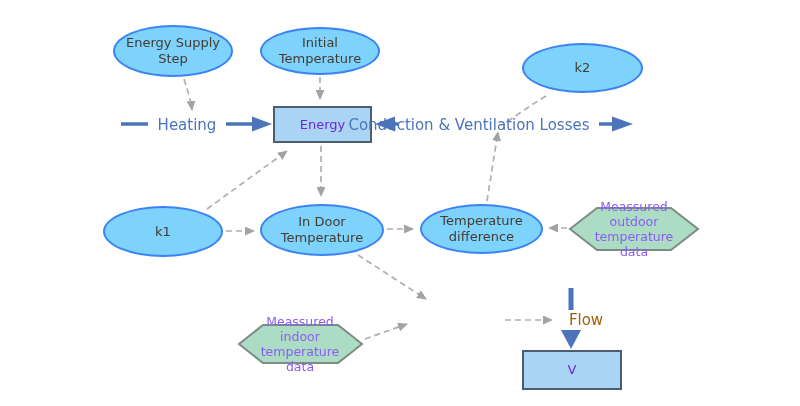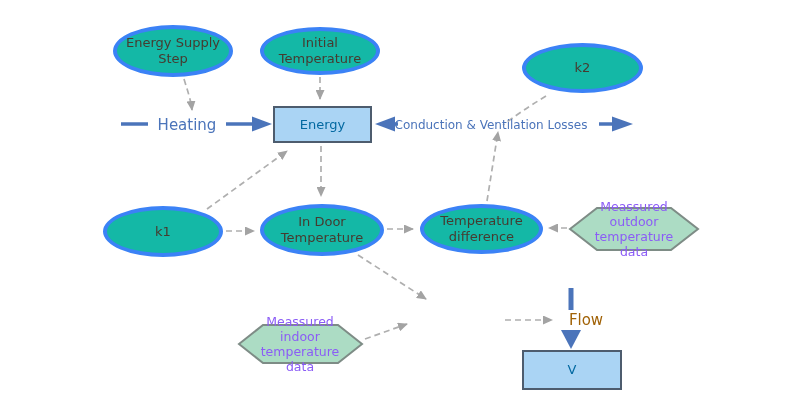--- a/index.html
+++ b/index.html
@@ -10,36 +10,36 @@
     font-family:"DejaVu Sans", "Liberation Sans", sans-serif;
     overflow:hidden;
   }
   #connector-layer{position:absolute;left:0;top:0;z-index:1;}
   .node{
     position:absolute;z-index:2;
     display:flex;align-items:center;justify-content:center;
     box-sizing:border-box;
   }
   .ellipse{
-    background:#14b8a6;
-    border:4px solid #3b82f6;
+    background:#7dd3fc;
+    border:2px solid #3b82f6;
     border-radius:50%;
   }
   .stock{
     background:#AAD4F4;
     border:2px solid #4D5C6E;
   }
   .node-label{
     white-space:pre-line;
     text-align:center;
     font-size:13px;
     line-height:16px;
     color:#463B30;
   }
-  .stock .node-label{color:#0369a1;}
+  .stock .node-label{color:#6d28d9;}
   .hex-label{
     position:absolute;z-index:3;
     transform:translate(-50%,-50%);
     white-space:pre-line;
     text-align:center;
     font-size:12.5px;
     line-height:15px;
     color:#8b5cf6;
   }
   .flow-label{
@@ -138,16 +138,16 @@
   <div class="hex-label" style="left:634px;top:229px;">Meassured
 outdoor
 temperature
 data</div>
   <div class="hex-label" style="left:300px;top:344px;">Meassured
 indoor
 temperature
 data</div>
 
   <div class="flow-label" style="left:187px;top:125px;">Heating</div>
-  <div class="flow-label" style="left:491px;top:125px;font-size:12px;">Conduction &amp; Ventilation Losses</div>
+  <div class="flow-label" style="left:469px;top:125px;font-size:15px;">Conduction &amp; Ventilation Losses</div>
   <div class="flow-label dark" style="left:572px;top:320px;">Flow</div>
 
 </div>
 
 </body></html>

